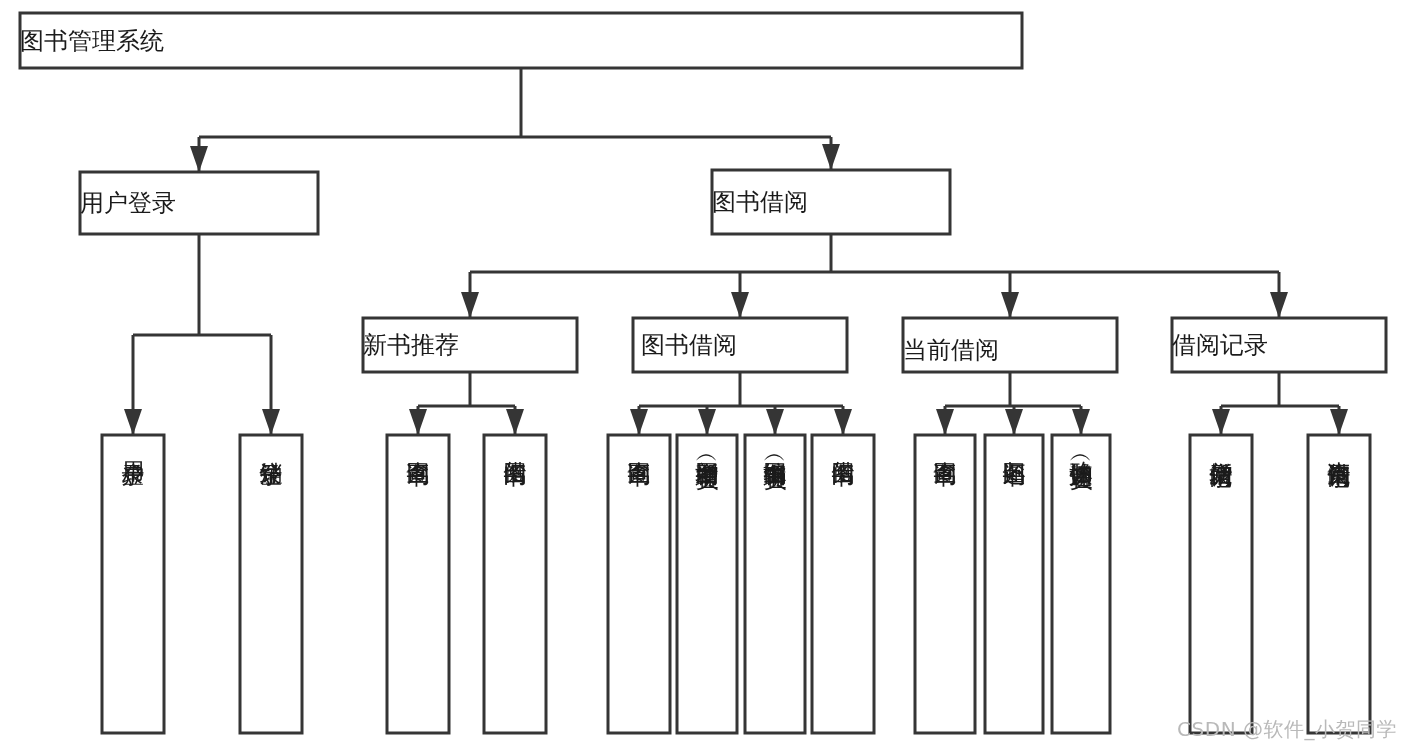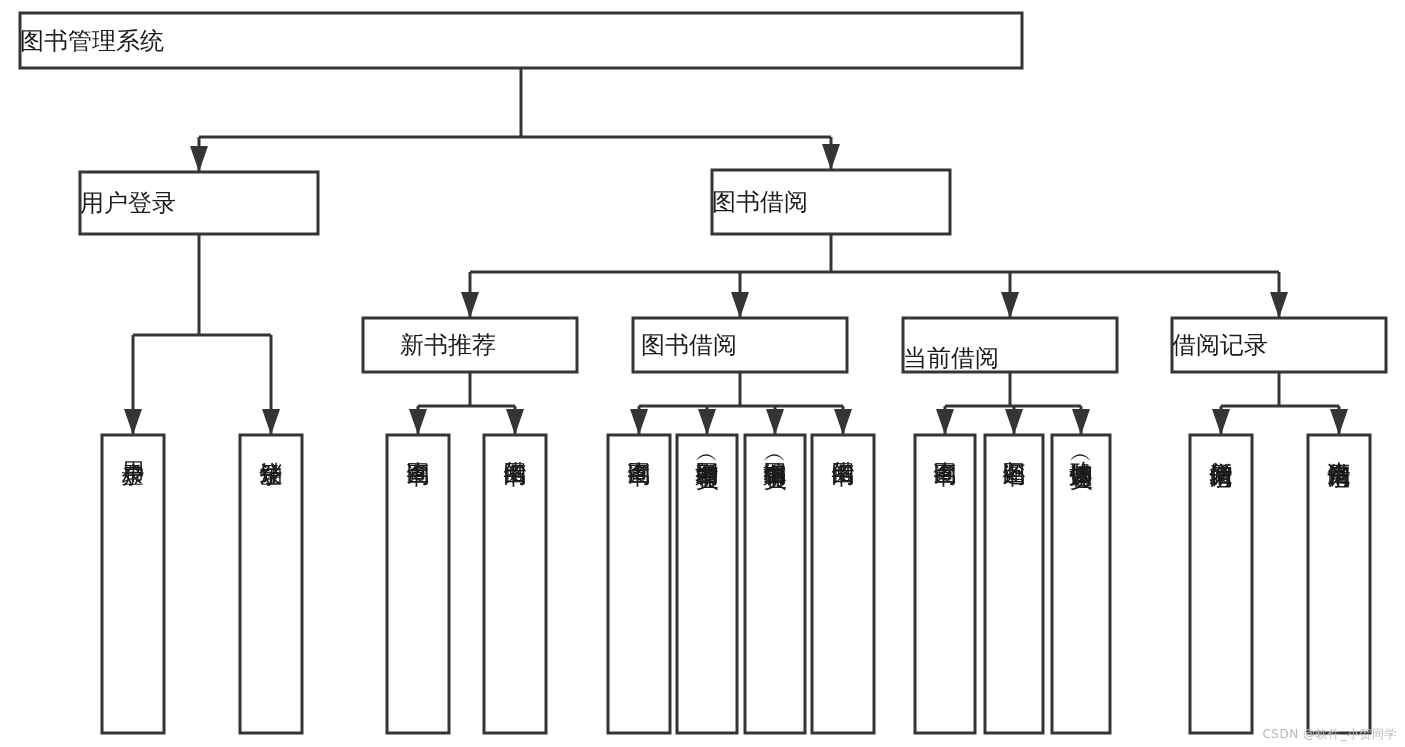--- a/index.html
+++ b/index.html
@@ -68,21 +68,21 @@
   .horiz-text {
     font-size: 24px;
     color: #1b1b1b;
     white-space: nowrap;
     font-family: "DejaVu Sans", "Liberation Sans", sans-serif;
   }
   #watermark {
     position: absolute;
     right: 8px;
     bottom: 4px;
-    font-size: 12px;
+    font-size: 20px;
     color: #b9b9b9;
     font-family: "DejaVu Sans", "Liberation Sans", sans-serif;
     white-space: nowrap;
     letter-spacing: 0.5px;
   }
 </style>
 </head>
 <body>
 
 <div id="diagram-root">
@@ -165,27 +165,27 @@
   <div id="label-layer">
       <div class="horiz-text-wrap" style="left: 20px; top: 13px; width: 1002px; height: 55px;">
         <div class="horiz-text">图书管理系统</div>
       </div>
       <div class="horiz-text-wrap" style="left: 80px; top: 172px; width: 238px; height: 62px;">
         <div class="horiz-text">用户登录</div>
       </div>
       <div class="horiz-text-wrap" style="left: 712px; top: 170px; width: 238px; height: 64px;">
         <div class="horiz-text">图书借阅</div>
       </div>
-      <div class="horiz-text-wrap" style="left: 363px; top: 318px; width: 214px; height: 54px; padding-left: 37px;">
+      <div class="horiz-text-wrap" style="left: 363px; top: 318px; width: 214px; height: 54px;">
         <div class="horiz-text">新书推荐</div>
       </div>
       <div class="horiz-text-wrap" style="left: 633px; top: 318px; width: 214px; height: 54px; padding-left: 8px;">
         <div class="horiz-text">图书借阅</div>
       </div>
-      <div class="horiz-text-wrap" style="left: 903px; top: 318px; width: 214px; height: 64px; margin-top: 8px;">
+      <div class="horiz-text-wrap" style="left: 903px; top: 318px; width: 214px; height: 64px;">
         <div class="horiz-text">当前借阅</div>
       </div>
       <div class="horiz-text-wrap" style="left: 1172px; top: 318px; width: 224px; height: 54px;">
         <div class="horiz-text">借阅记录</div>
       </div>
       <div class="vert-text-wrap" style="left: 102px; top: 435px; width: 62px; height: 298px;">
         <div class="vert-text" style="align-self: flex-start; margin-top: 8px;">用户登录</div>
       </div>
       <div class="vert-text-wrap" style="left: 240px; top: 435px; width: 62px; height: 298px;">
         <div class="vert-text" style="align-self: flex-start; margin-top: 8px;">注销登录</div>

